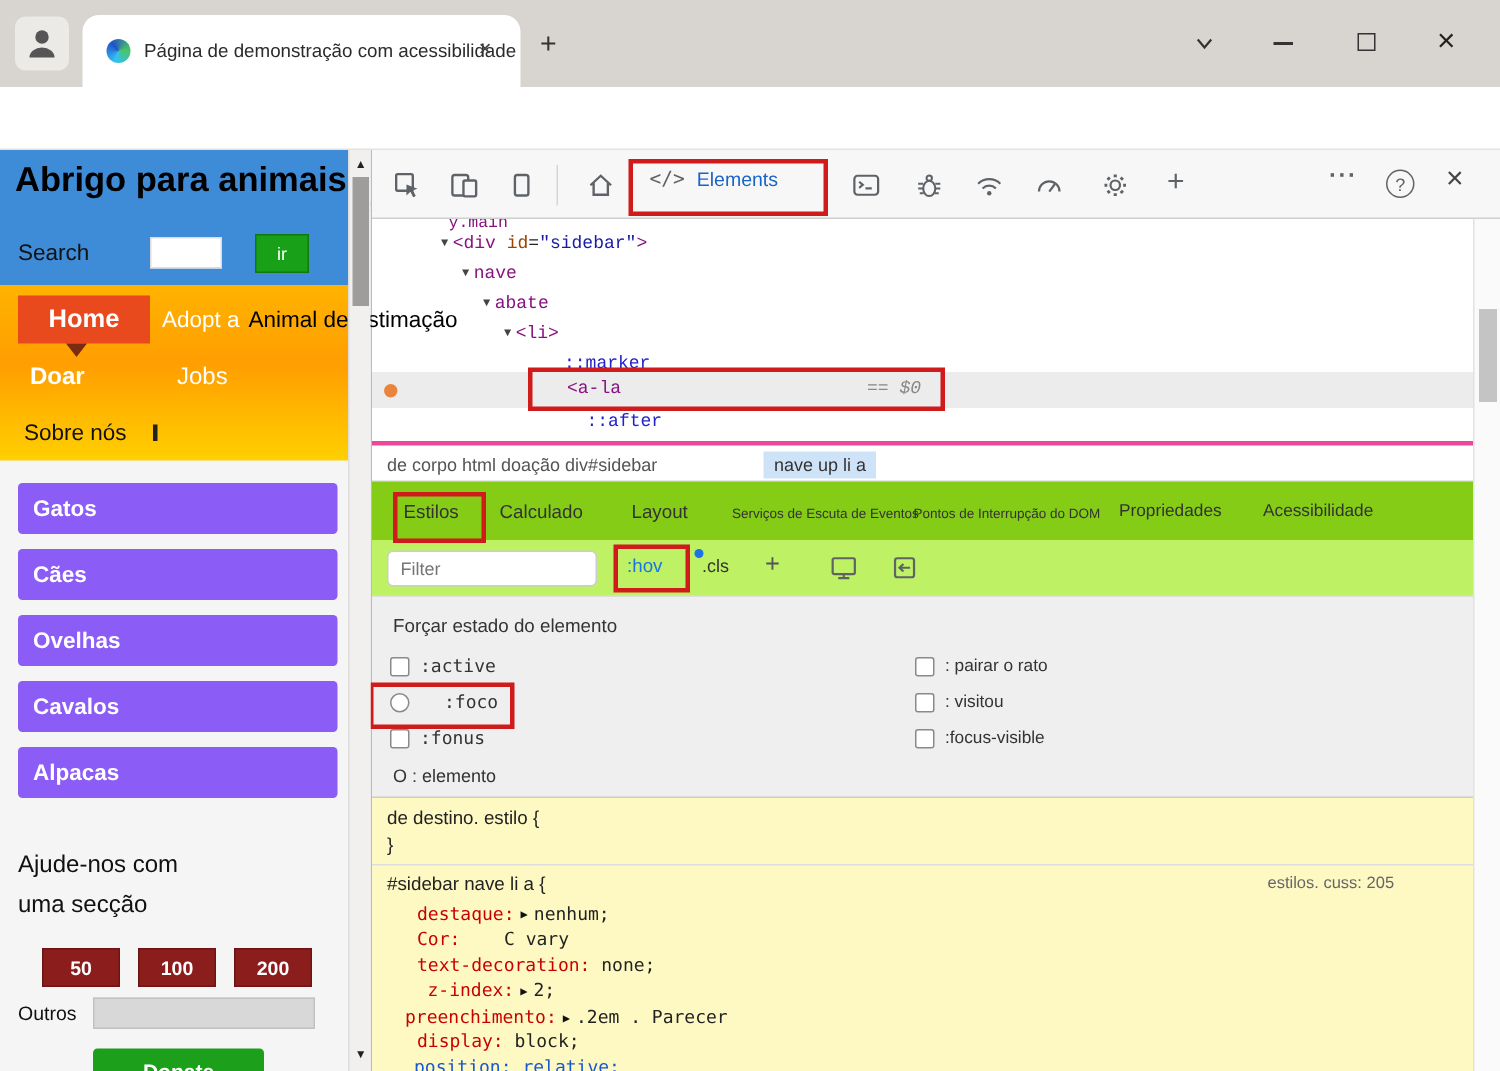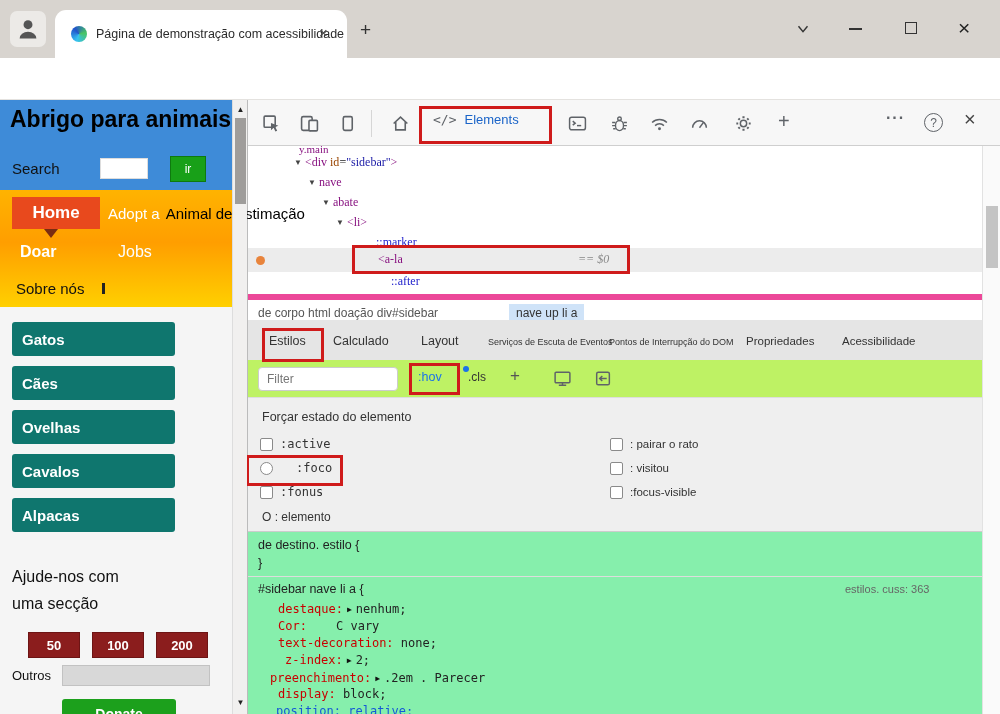--- a/index.html
+++ b/index.html
@@ -9,28 +9,28 @@
   .mono{font-family:"DejaVu Sans Mono",monospace}
   .flex{display:flex;align-items:center}
   svg{display:block}
   
   #tabstrip{position:absolute;left:0;top:0;width:1000px;height:58px;background:#d8d4cf}
   #tab{position:absolute;left:55px;top:10px;width:292px;height:48px;background:#fff;border-radius:11px 11px 0 0}
   #navbar{position:absolute;left:0;top:58px;width:1000px;height:42px;background:#fff;border-bottom:1px solid #e4e2df}
   #addrbar{position:absolute;left:185px;top:63px;width:750px;height:31px;background:#fff;border:1px solid #e2e0dd;border-radius:16px;box-shadow:0 1px 2px rgba(0,0,0,.06)}
   
   #webpage{position:absolute;left:0;top:100px;width:247px;height:614px;background:#f5f5f5;z-index:2}
-  .catbtn{position:absolute;left:12px;width:163px;height:34px;background:#0f766e;border-radius:3px;color:#fff;font-weight:bold;font-size:15px;display:flex;align-items:center;padding-left:10px}
+  .catbtn{position:absolute;left:12px;width:213px;height:34px;background:#8b5cf6;border-radius:3px;color:#fff;font-weight:bold;font-size:15px;display:flex;align-items:center;padding-left:10px}
   .amtbtn{position:absolute;top:632px;width:52px;height:26px;background:#8b1d1d;border:1px solid #6d1414;color:#fff;font-weight:bold;font-size:13px;display:flex;align-items:center;justify-content:center}
   
   #devtools{position:absolute;left:247px;top:100px;width:753px;height:614px;background:#fff;border-left:1px solid #bbb;z-index:1}
   #dtoolbar{position:absolute;left:0;top:0;width:753px;height:46px;background:#f7f7f7;border-bottom:1px solid #cfcfcf}
   .dticon{position:absolute;top:14px;width:20px;height:20px;color:#5f6368}
   .redbox{position:absolute;border:3px solid #cf1b1b;pointer-events:none;z-index:5}
-  .domline{position:absolute;font-family:Liberation Serif, serif;font-size:12px;white-space:nowrap;color:#222}
+  .domline{position:absolute;font-family:Liberation Mono, monospace;font-size:12px;white-space:nowrap;color:#222}
   .tri{color:#444;font-size:8px;margin-right:3px;vertical-align:1px}
   .tag{color:#881280}
   .attr{color:#994500}
   .val{color:#1a1aa6}
   .pseudo{color:#2222cc}
   .cb{position:absolute;width:13px;height:13px;border:1px solid #8a8a8a;background:#fff;border-radius:2px}
   .cblabel{position:absolute;font-size:12px;color:#333}
   .propname{color:#c80000}
   .propval{color:#222}
   .arrow{color:#111;font-size:8px;margin:0 4px;vertical-align:1px}
@@ -231,26 +231,26 @@
       <div class="domline pseudo" style="left:128px;top:89px">::marker</div>
       <div class="abs" style="left:0;top:102px;width:734px;height:24px;background:#ececec">
         <div class="abs" style="left:8px;top:8px;width:9px;height:9px;border-radius:50%;background:#e8843c"></div>
         <span class="domline tag" style="left:130px;top:4px">&lt;a-la</span>
         <span class="domline" style="left:330px;top:4px;color:#888;font-style:italic">== $0</span>
       </div>
       <div class="domline pseudo" style="left:143px;top:128px">::after</div>
       <div class="redbox" style="left:104px;top:99px;width:278px;height:29px"></div>
     </div>
 
-    <div class="abs" style="left:0;top:194px;width:734px;height:26px;background:#fff;border-top:6px solid #ec4899">
+    <div class="abs" style="left:0;top:194px;width:734px;height:26px;background:#fff;border-top:3px solid #ec4899">
       <span class="abs" style="left:10px;top:6px;font-size:12px;color:#555;white-space:nowrap">de corpo html doação div#sidebar</span>
       <span class="abs" style="left:261px;top:4px;font-size:12px;color:#333;background:#cfe3f8;padding:2px 7px;white-space:nowrap">nave up li a</span>
     </div>
 
-    <div class="abs" style="left:0;top:220px;width:734px;height:56px;background:#e5e5e5;border-top:1px solid #e5e5e5;border-bottom:1px solid #ccc">
+    <div class="abs" style="left:0;top:220px;width:734px;height:56px;background:#84cc16;border-top:1px solid #e5e5e5;border-bottom:1px solid #ccc">
       <span class="abs styletab" style="left:21px;top:13px">Estilos</span>
       <span class="abs styletab" style="left:85px;top:13px">Calculado</span>
       <span class="abs styletab" style="left:173px;top:13px">Layout</span>
       <span class="abs styletab" style="left:240px;top:16px;font-size:9px">Serviços de Escuta de Eventos</span>
       <span class="abs styletab" style="left:361px;top:16px;font-size:9px">Pontos de Interrupção do DOM</span>
       <span class="abs styletab" style="left:498px;top:14px;font-size:11.5px">Propriedades</span>
       <span class="abs styletab" style="left:594px;top:14px;font-size:11.5px">Acessibilidade</span>
       <div class="redbox" style="left:14px;top:7px;width:62px;height:34px"></div>
     </div>
 
@@ -286,26 +286,26 @@
       <div class="cb" style="left:362px;top:40px"></div>
       <span class="cblabel" style="left:382px;top:40px;font-size:11.5px">: pairar o rato</span>
       <div class="cb" style="left:362px;top:64px"></div>
       <span class="cblabel" style="left:382px;top:64px;font-size:11.5px">: visitou</span>
       <div class="cb" style="left:362px;top:88px"></div>
       <span class="cblabel" style="left:382px;top:88px;font-size:11.5px">:focus-visible</span>
       <div class="abs" style="left:14px;top:112px;font-size:12px;color:#333">O : elemento</div>
       <div class="redbox" style="left:-2px;top:57px;width:97px;height:31px"></div>
     </div>
 
-    <div class="abs" style="left:0;top:432px;width:734px;height:182px;background:#86efac">
+    <div class="abs" style="left:0;top:432px;width:734px;height:182px;background:#fef9c3">
       <div class="abs" style="left:10px;top:6px;font-size:12.5px;color:#222">de destino. estilo {</div>
       <div class="abs" style="left:10px;top:24px;font-size:12.5px;color:#222">}</div>
       <div class="abs" style="left:0;top:44px;width:734px;height:1px;background:#ddd"></div>
       <div class="abs" style="left:10px;top:50px;font-size:12.5px;color:#222">#sidebar nave li a {</div>
-      <div class="abs" style="left:597px;top:51px;font-size:11px;color:#666">estilos. cuss: 363</div>
+      <div class="abs" style="left:597px;top:51px;font-size:11px;color:#666">estilos. cuss: 205</div>
 
       <div class="abs mono" style="left:30px;top:70px;font-size:12px"><span class="propname">destaque:</span><span class="arrow">▶</span><span class="propval">nenhum;</span></div>
       <div class="abs mono" style="left:30px;top:87px;font-size:12px"><span class="propname" style="display:inline-block;min-width:58px">Cor:</span><span class="propval">C vary</span></div>
       <div class="abs mono" style="left:30px;top:104px;font-size:12px"><span class="propname">text-decoration:</span> <span class="propval">none;</span></div>
       <div class="abs mono" style="left:37px;top:121px;font-size:12px"><span class="propname">z-index:</span><span class="arrow">▶</span><span class="propval">2;</span></div>
       <div class="abs mono" style="left:22px;top:139px;font-size:12px"><span class="propname">preenchimento:</span><span class="arrow">▶</span><span class="propval">.2em . Parecer</span></div>
       <div class="abs mono" style="left:30px;top:155px;font-size:12px"><span class="propname">display:</span> <span class="propval">block;</span></div>
       <div class="abs mono" style="left:28px;top:172px;font-size:12px;text-decoration:underline"><span style="color:#1558d6">position:</span> <span style="color:#1558d6">relative;</span></div>
     </div>
 

